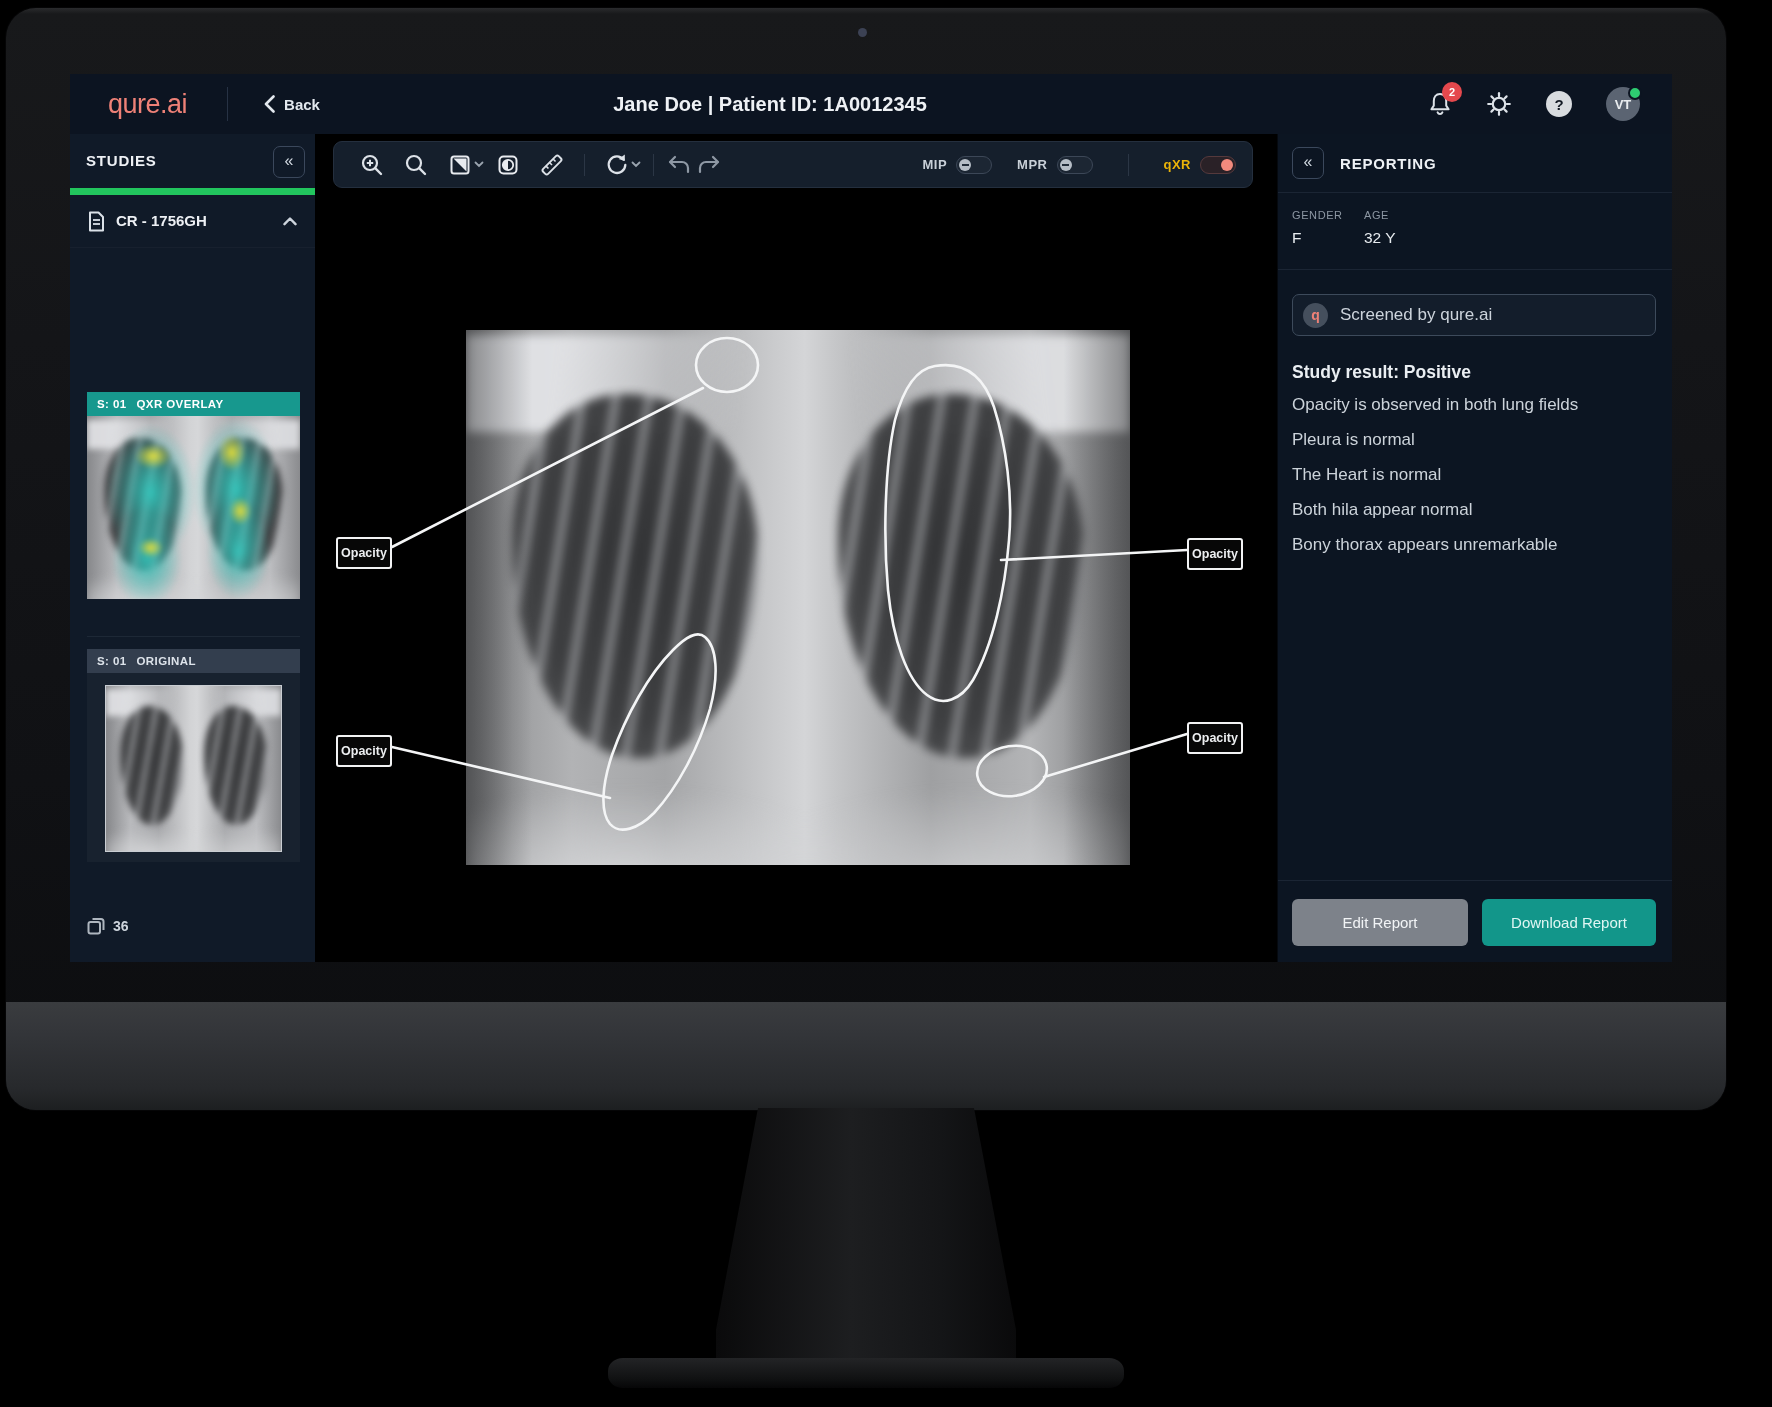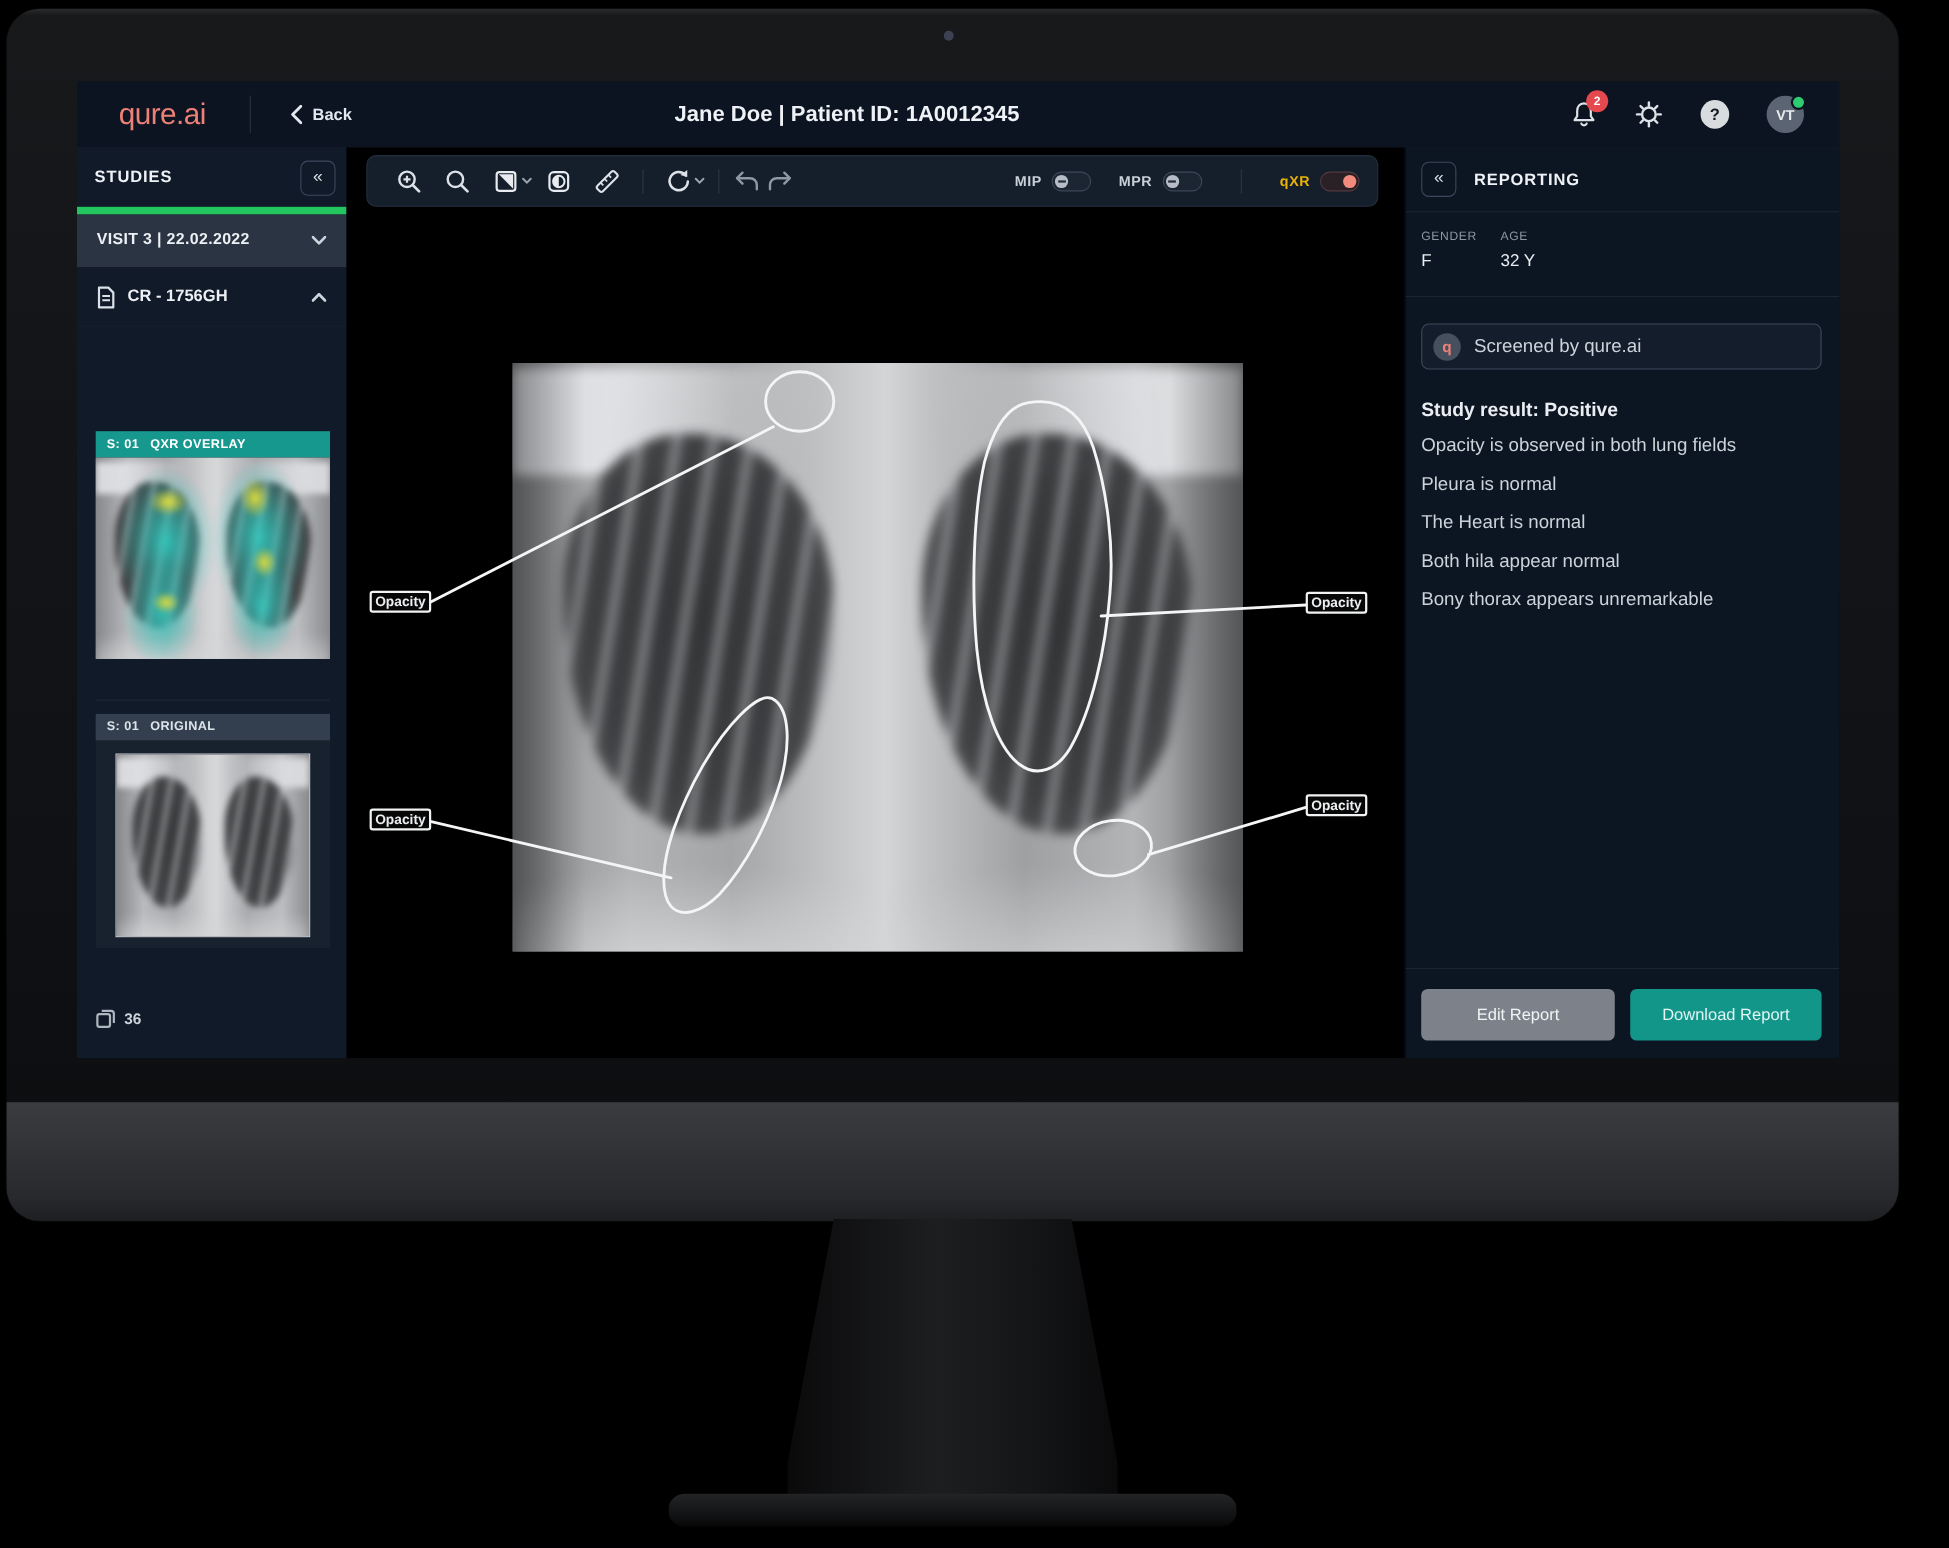--- a/index.html
+++ b/index.html
@@ -103,21 +103,21 @@
   .xray .lung{position:absolute;top:12%;width:37%;height:68%;filter:blur(5px);opacity:.94;
     background:repeating-linear-gradient(99deg,rgba(213,215,219,.5) 0 8px,rgba(0,0,0,0) 8px 33px),
     radial-gradient(ellipse at 50% 45%,#2c2d2f 0%,#38393b 58%,#505153 85%);border-radius:46% 54% 48% 52%/40% 44% 58% 60%;}
   .xray .l{left:7%;} .xray .r{right:7%;}
   .xray .dia{position:absolute;bottom:-5%;left:0;width:100%;height:27%;filter:blur(7px);
     background:radial-gradient(55% 100% at 24% 100%,#d9dadc 0,rgba(217,218,220,0) 72%),radial-gradient(55% 100% at 78% 100%,#cfd0d2 0,rgba(207,208,210,0) 72%);}
   .xray .clav{position:absolute;top:1%;left:0;width:100%;height:18%;filter:blur(5px);
     background:linear-gradient(97deg,rgba(228,229,232,.92) 14%,rgba(228,229,232,0) 42%),linear-gradient(-97deg,rgba(224,225,228,.92) 14%,rgba(224,225,228,0) 42%);}
   .xray .vig{position:absolute;inset:0;background:linear-gradient(90deg,rgba(52,53,55,.5) 0,rgba(52,53,55,0) 10%,rgba(52,53,55,0) 90%,rgba(52,53,55,.5) 100%);}
   .ann-svg{position:absolute;left:0;top:0;pointer-events:none;}
-  .ann-label{position:absolute;width:56px;height:20px;box-sizing:border-box;border:2px solid #f2f3f4;border-radius:3px;
+  .ann-label{position:absolute;width:56px;height:32px;box-sizing:border-box;border:2px solid #f2f3f4;border-radius:3px;
     background:rgba(10,10,10,.65);color:#eceef0;font-size:12.5px;font-weight:700;display:flex;align-items:center;justify-content:center;}
   
   .rp{position:absolute;left:1207px;top:60px;width:395px;height:828px;background:#0c1522;border-left:1px solid #05090f;box-sizing:border-box;}
   .rp-hd{position:relative;height:58px;border-bottom:1px solid #1b2534;}
   .rp .collapse-btn{left:14px;right:auto;top:13px;}
   .rp-title{position:absolute;left:62px;top:21px;color:#eef1f5;font-size:15px;font-weight:700;letter-spacing:.8px;}
   .demo{position:relative;height:76px;border-bottom:1px solid #1b2534;}
   .demo .lab{position:absolute;top:16px;font-size:11px;font-weight:400;letter-spacing:.6px;color:#8d97a3;}
   .demo .val{position:absolute;top:36px;font-size:15.5px;color:#e8ecf0;}
   .g1{left:14px;} .g2{left:86px;}
@@ -189,26 +189,20 @@
           <span class="presence"></span>
         </span>
       </div>
     </div>
 
     <div class="sb">
       <div class="sb-hd">
         <span class="sb-title">STUDIES</span>
         <span class="collapse-btn">«</span>
       </div>
-      <div class="visit-row">
-        <span class="visit-label">VISIT 3 | 22.02.2022</span>
-        <svg class="row-chev" width="14" height="9" viewBox="0 0 14 9">
-            <path d="M1.5 1.5 L7 7.2 L12.5 1.5" fill="none" stroke="#cdd4dc" stroke-width="2.4" stroke-linecap="round" stroke-linejoin="round"></path>
-          </svg>
-      </div>
       <div class="series-row">
         <svg class="doc-ic" width="17" height="21" viewBox="0 0 17 21">
           <path d="M2 1.5 H10.5 L15 6 V19.5 H2 Z" fill="none" stroke="#dbe1e8" stroke-width="2" stroke-linejoin="round"></path>
           <line x1="5" y1="9" x2="12" y2="9" stroke="#dbe1e8" stroke-width="1.8"></line>
           <line x1="5" y1="13" x2="12" y2="13" stroke="#dbe1e8" stroke-width="1.8"></line>
         </svg>
         <span class="series-label">CR - 1756GH</span>
         <svg class="series-chev" width="14" height="9" viewBox="0 0 14 9">
             <path d="M1.5 7.2 L7 1.5 L12.5 7.2" fill="none" stroke="#cdd4dc" stroke-width="2.4" stroke-linecap="round" stroke-linejoin="round"></path>
           </svg>

